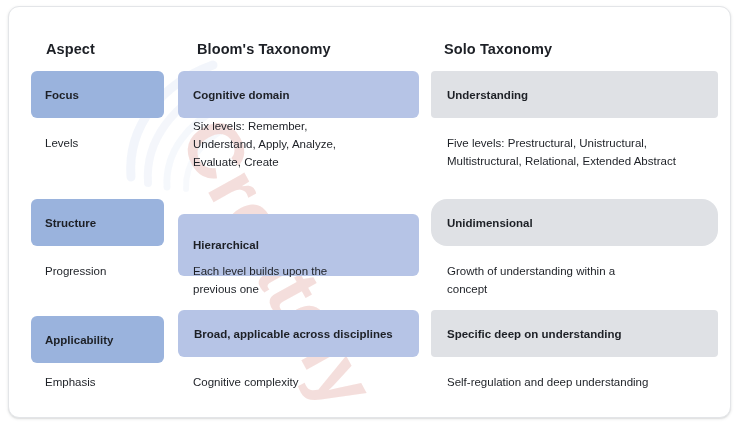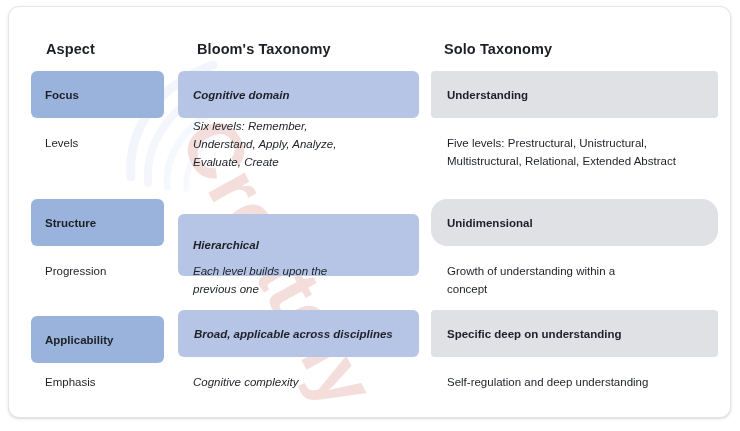--- a/index.html
+++ b/index.html
@@ -121,21 +121,21 @@
   .cell.filled.c2 { background: #dfe1e5; border-radius: 4px; padding-left: 16px; }
 
   
   .cell.plain .txt { font-weight: 400; }
   .cell.plain.c0 { padding-left: 14px; }
   .cell.plain.c1 { padding-left: 15px; }
   .cell.plain.c2 { padding-left: 16px; }
 
   
   .cell.c0 { left: 22px; width: 133px; }
-  .cell.c1 { left: 169px; width: 241px; font-style: italic; }
+  .cell.c1 { left: 169px; width: 241px; }
   .cell.c2 { left: 422px; width: 287px; }
 </style>
 </head>
 <body>
 
 <div class="page">
   <div class="card">
 
     <div class="watermark">
       <svg class="wm-swoosh" viewBox="0 0 120 150">

